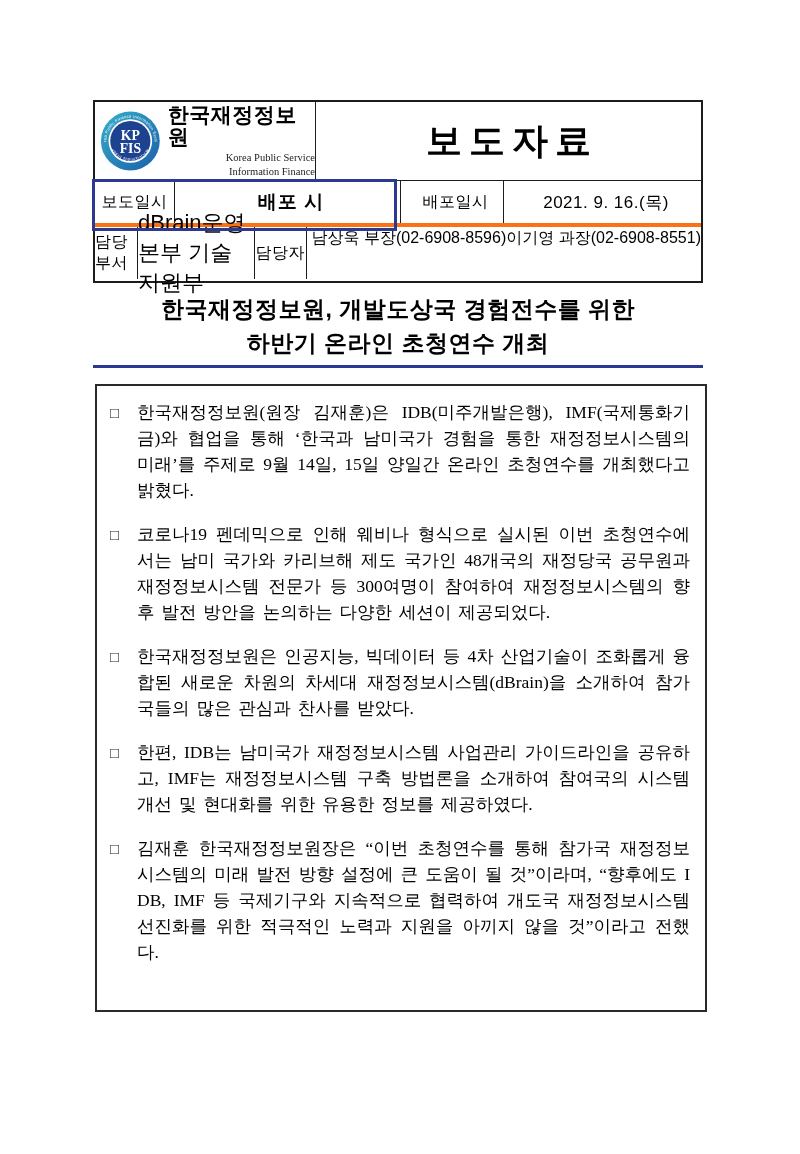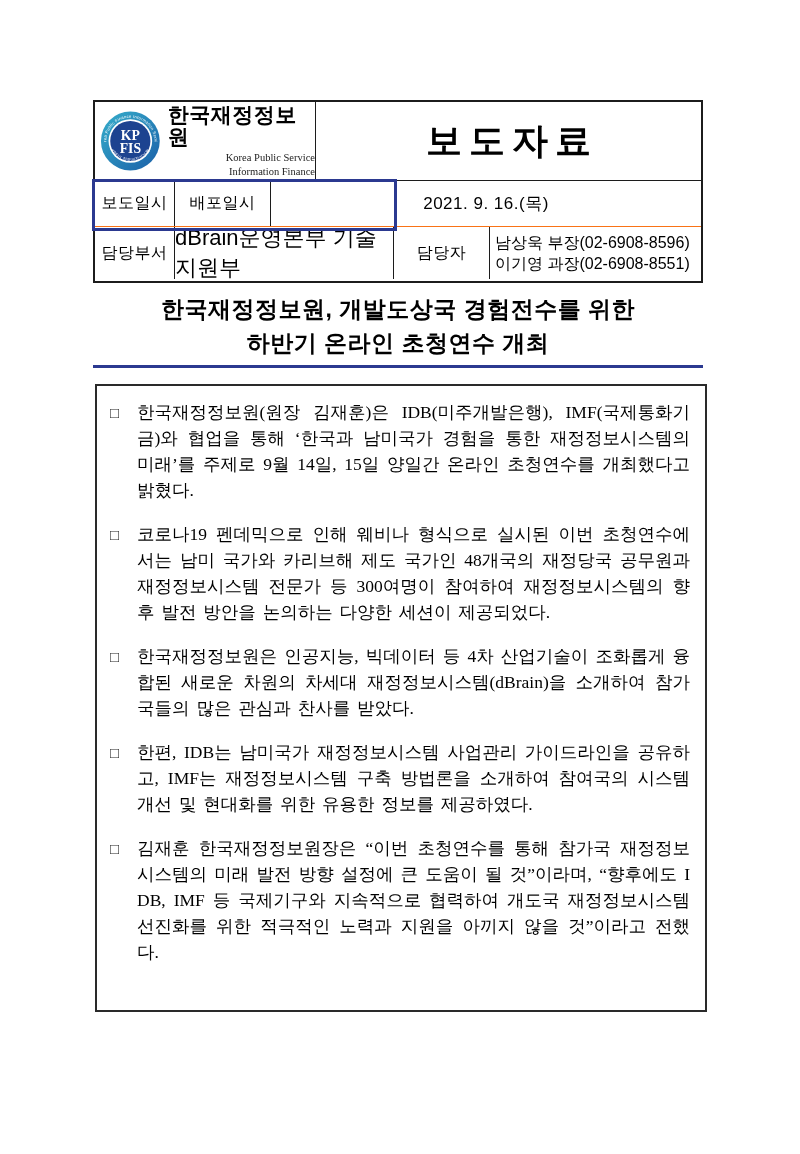--- a/index.html
+++ b/index.html
@@ -21,32 +21,32 @@
     width:221px; border-right:1px solid #1c1c1c;
     display:flex; align-items:center; padding-left:5px; gap:7px;
   }
   .org-names { display:flex; flex-direction:column; line-height:1.05;align-items:flex-end; }
   .org-ko { font-size:21px; font-weight:bold; letter-spacing:0.5px; margin-bottom:3px; }
   .org-en { font-family:"Liberation Serif","DejaVu Serif",serif; font-size:10.5px; color:#222; line-height:1.25; }
   .doc-type-cell {
     flex:1; display:flex; align-items:center; justify-content:center;
     font-size:36px; font-weight:800; letter-spacing:7px; padding-left:7px;
   }
-  .i-row1 { display:flex; height:46px; border-bottom:1px solid #f97316; }
+  .i-row1 { display:flex; height:46px; border-bottom:4px solid #f97316;gap:7px; }
   .i-row2 { display:flex; height:52px; }
   .cell { display:flex; align-items:center; justify-content:center; }
   .cell.rt { border-right:1px solid #1c1c1c; }
   .c-label1 { width:80px; font-size:16px; letter-spacing:0.5px; }
   .c-val1   { width:219px; }
   .c-label2 { width:96px; font-size:16px; letter-spacing:0.5px; }
   .c-val2   { flex:1; }
   .release-value { font-size:19px; font-weight:800; letter-spacing:1px; }
   .date-value { font-size:17px; letter-spacing:0.5px; }
   .dept-value { font-size:22px; }
-  .contact-cell { flex-direction:column; align-items:flex-start; justify-content:center; padding-left:5px; }
+  .contact-cell { flex-direction:row; align-items:flex-start; justify-content:center; padding-left:5px; }
   .contact-line { font-size:16px; line-height:21px; white-space:nowrap; }
   .navy-box {
     position:absolute; left:-3px; top:77px; width:305px; height:52px;
     border:3px solid #2b3990; pointer-events:none;
   }
 
   
   .main-title {
     position:absolute; left:93px; top:292px; width:610px;
     text-align:center; font-weight:800; font-size:23px; line-height:34px;
@@ -101,20 +101,21 @@
           <span class="org-ko">한국재정정보원</span>
           <span class="org-en">Korea Public Service</span>
           <span class="org-en">Information Finance</span>
         </div>
       </div>
       <div class="doc-type-cell">보도자료</div>
     </div>
 
     <div class="i-row1">
       <div class="cell rt c-label1">보도일시</div>
+      <div class="cell rt c-val1 release-value">배포 시</div>
       <div class="cell rt c-label2">배포일시</div>
       <div class="cell c-val2 date-value">2021. 9. 16.(목)</div>
     </div>
 
     <div class="i-row2">
       <div class="cell rt c-label1">담당부서</div>
       <div class="cell rt c-val1 dept-value">dBrain운영본부 기술지원부</div>
       <div class="cell rt c-label2">담당자</div>
       <div class="cell c-val2 contact-cell">
         <span class="contact-line">남상욱 부장(02-6908-8596)</span>

